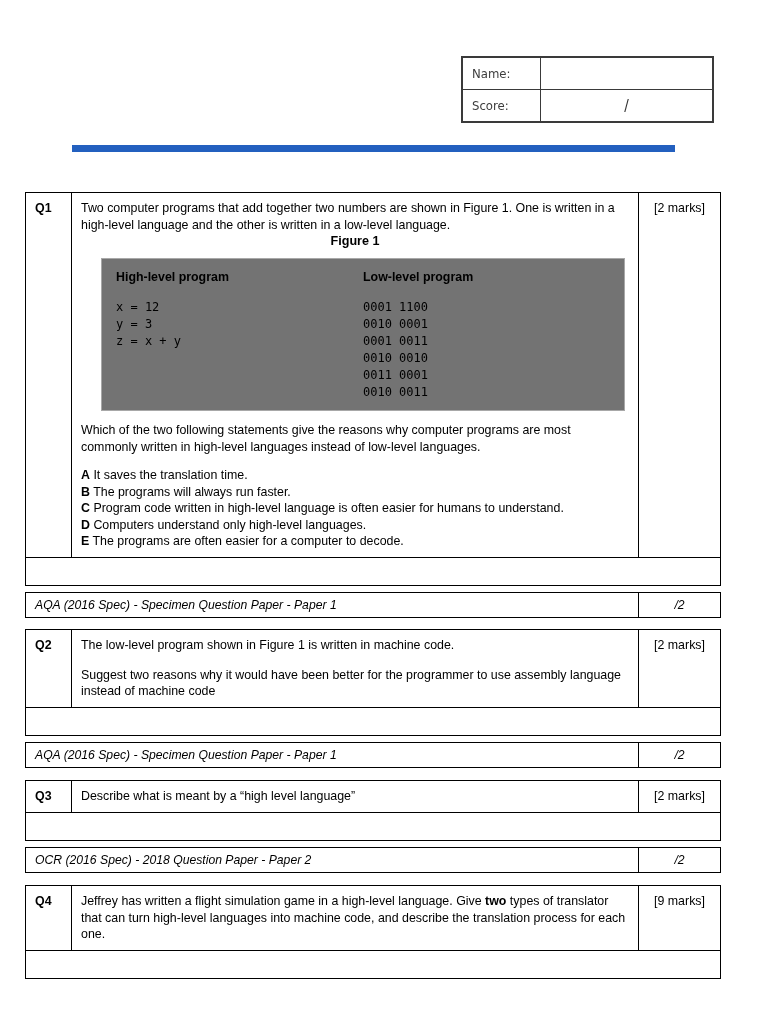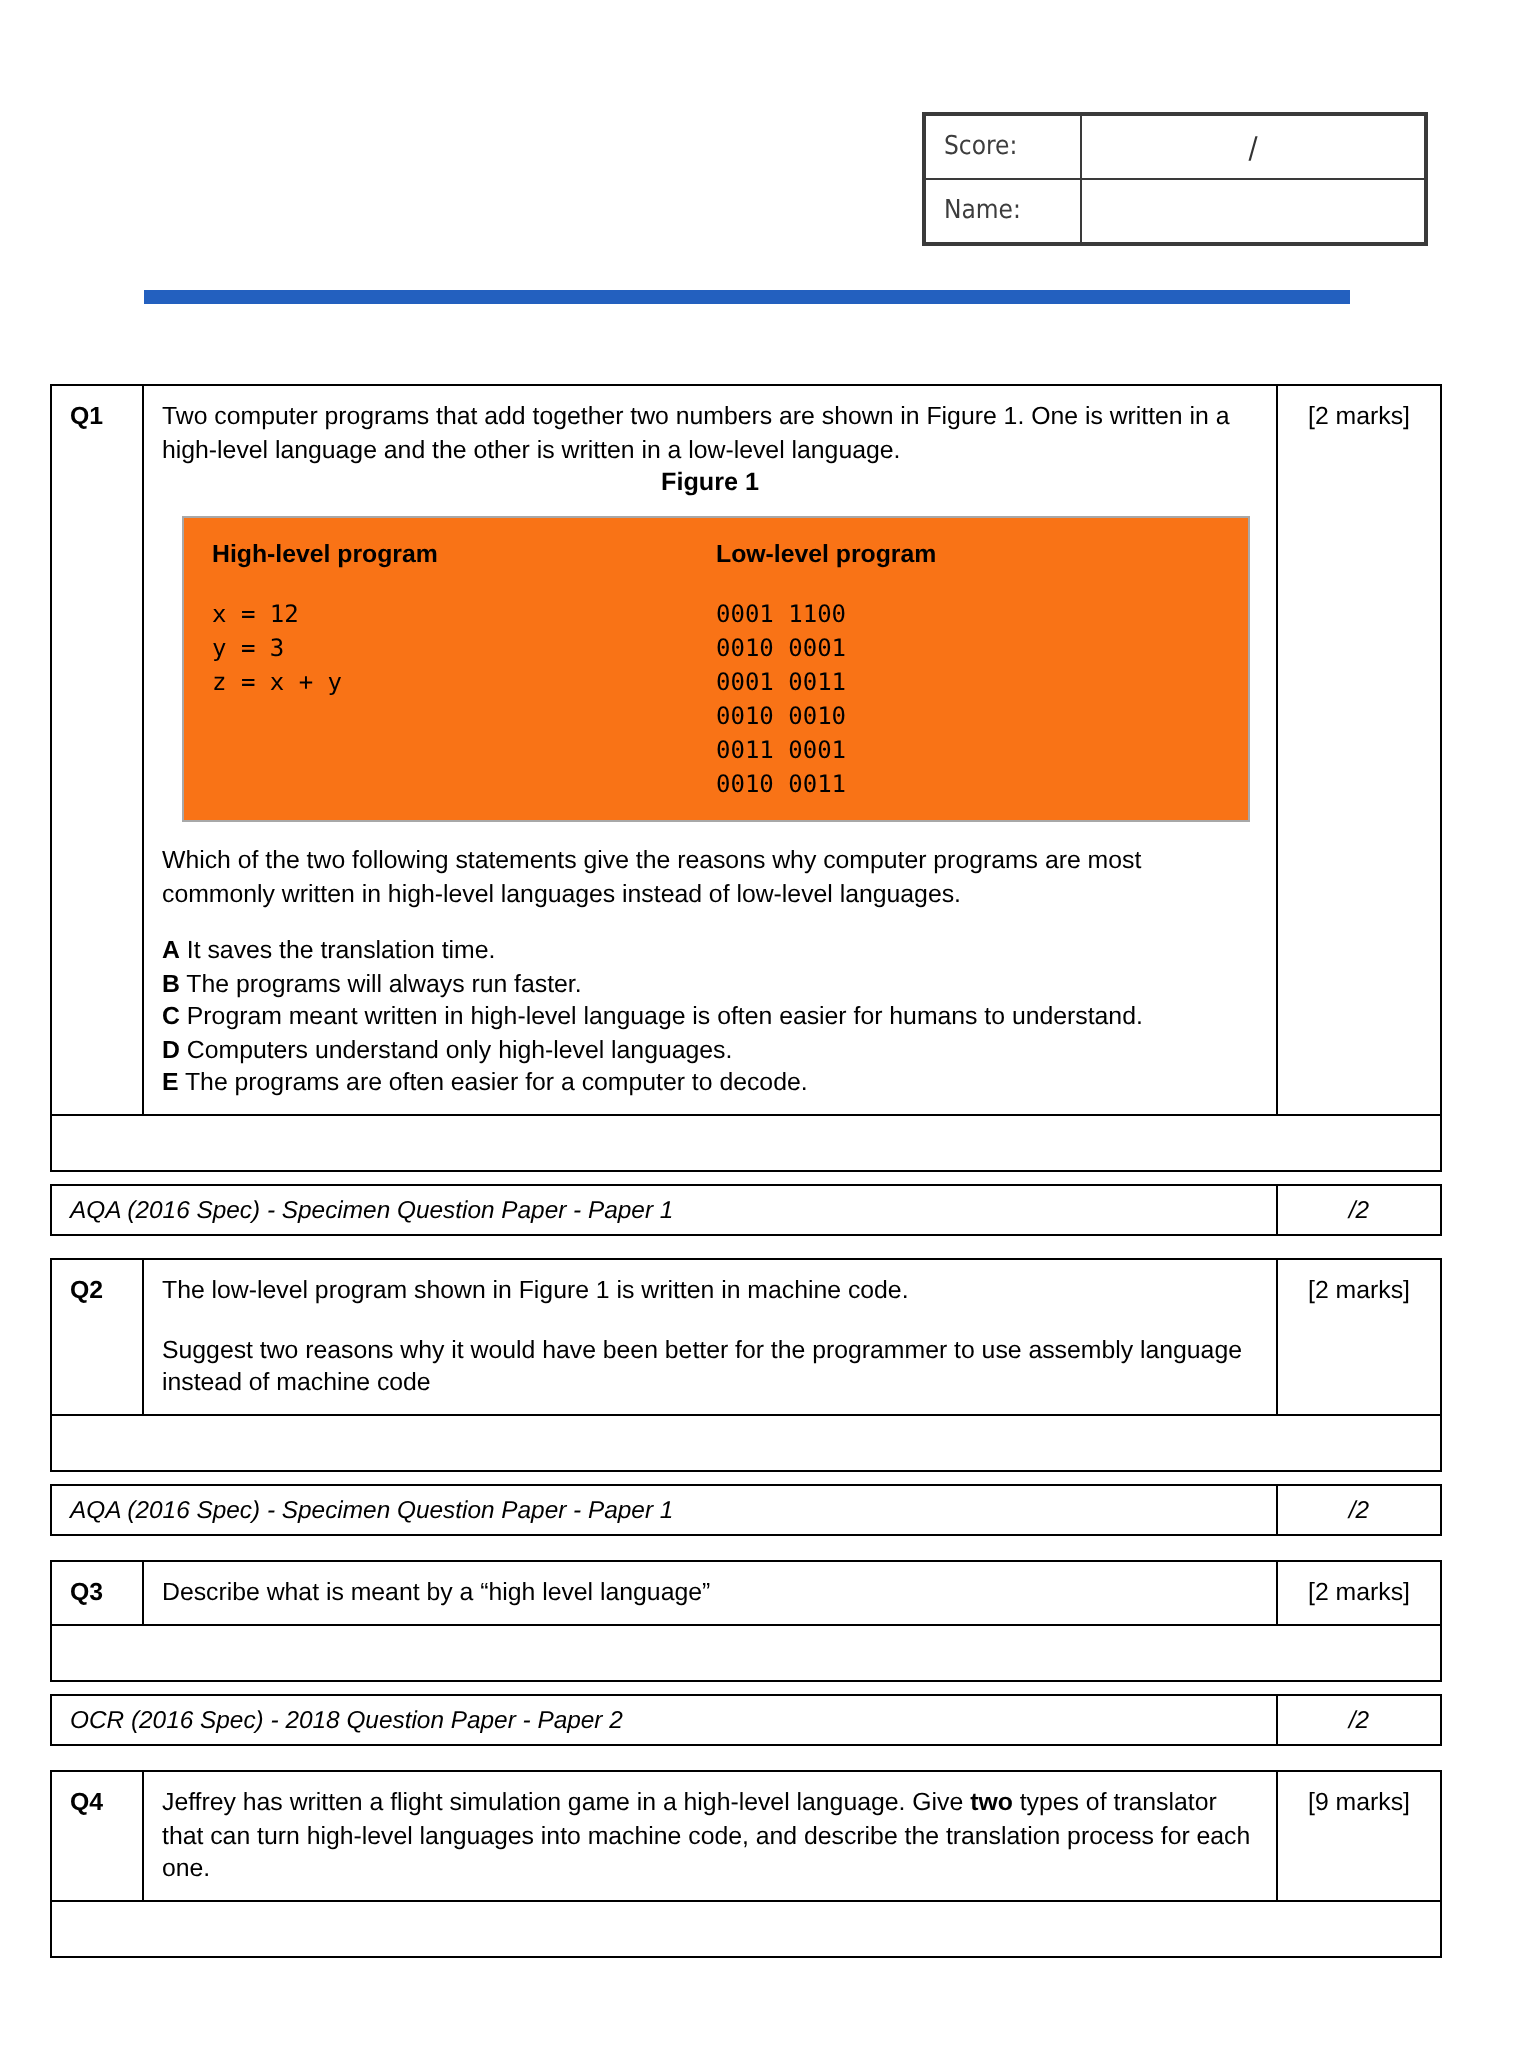--- a/index.html
+++ b/index.html
@@ -142,23 +142,23 @@
 
   
   .fig-caption {
     text-align: center;
     font-weight: bold;
     font-size: 12.6px;
     margin-bottom: 8px;
   }
   .figbox {
     border: 1px solid #a8a8a8;
-    margin: 0 4px 0 10px;
+    margin: 0 4px 0 20px;
     padding: 10px 14px 9px 14px;
-    background: #f97316;
+    background: #737373;
   }
   .fig-grid {
     display: flex;
   }
   .fig-col { flex: 0 0 50%; }
   .fig-head {
     font-weight: bold;
     font-size: 12.4px;
     font-family: "Liberation Sans", sans-serif;
     margin-bottom: 14px;
@@ -180,26 +180,26 @@
 <div class="page">
 
   <div class="header">
 
     <div class="accent-bar"></div>
 
     <div class="namebox">
       <table>
         <tbody>
             <tr>
+          <td class="label">Name:</td>
+          <td class="value"></td>
+        </tr>
+        <tr>
           <td class="label">Score:</td>
           <td class="value">/</td>
-        </tr>
-        <tr>
-          <td class="label">Name:</td>
-          <td class="value"></td>
         </tr>
       </tbody>
         </table>
     </div>
   </div>
 
   <div class="qblock" style="top:192px;">
     <table class="qtable">
       <colgroup>
           <col class="c-num">
@@ -232,21 +232,21 @@
 0010 0011</div>
               </div>
             </div>
           </div>
 
           <p style="margin-top:11px;">Which of the two following statements give the reasons why computer programs are most commonly written in high-level languages instead of low-level languages.</p>
 
           <div class="opts">
             <p class="opt"><b>A</b> <span>It saves the translation time.</span></p>
             <p class="opt"><b>B</b> <span>The programs will always run faster.</span></p>
-            <p class="opt"><b>C</b> <span>Program meant written in high-level language is often easier for humans to understand.</span></p>
+            <p class="opt"><b>C</b> <span>Program code written in high-level language is often easier for humans to understand.</span></p>
             <p class="opt"><b>D</b> <span>Computers understand only high-level languages.</span></p>
             <p class="opt"><b>E</b> <span>The programs are often easier for a computer to decode.</span></p>
           </div>
         </td>
         <td class="qmarks">[2 marks]</td>
       </tr>
       <tr class="answer-row">
         <td colspan="3"></td>
       </tr>
     </tbody>

